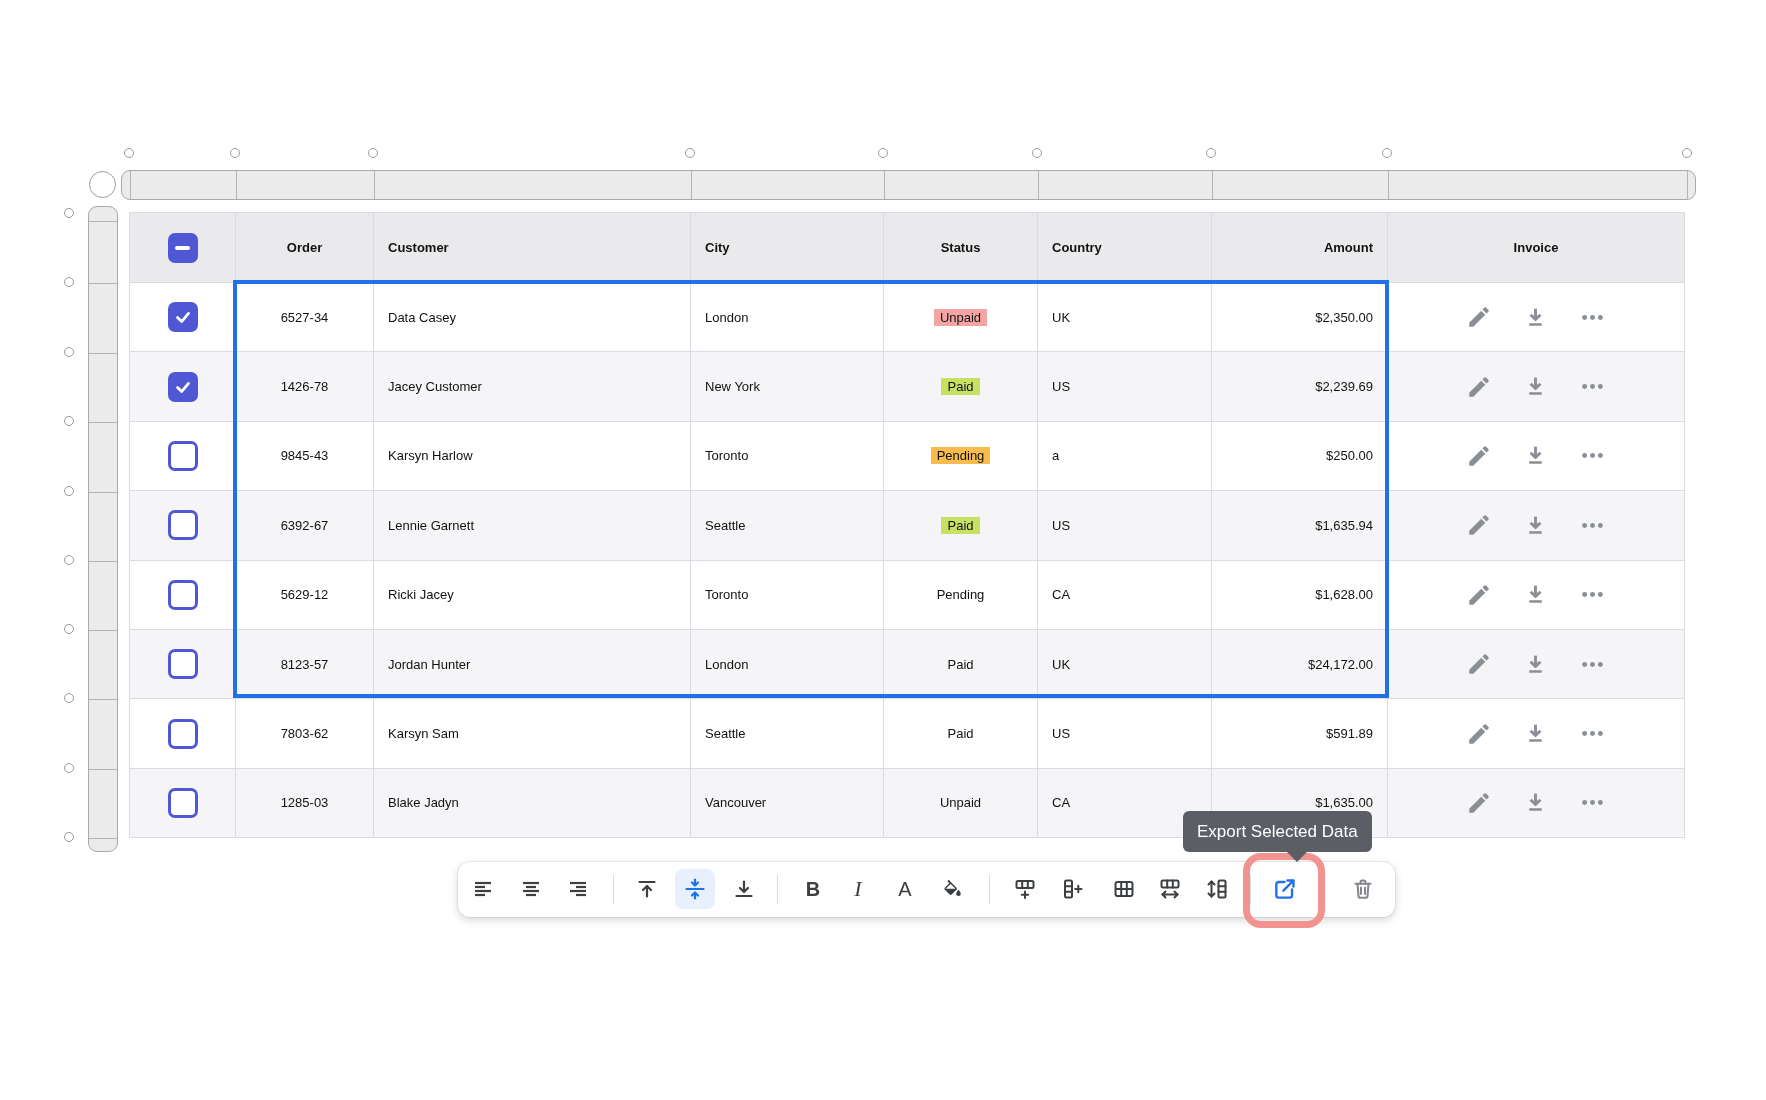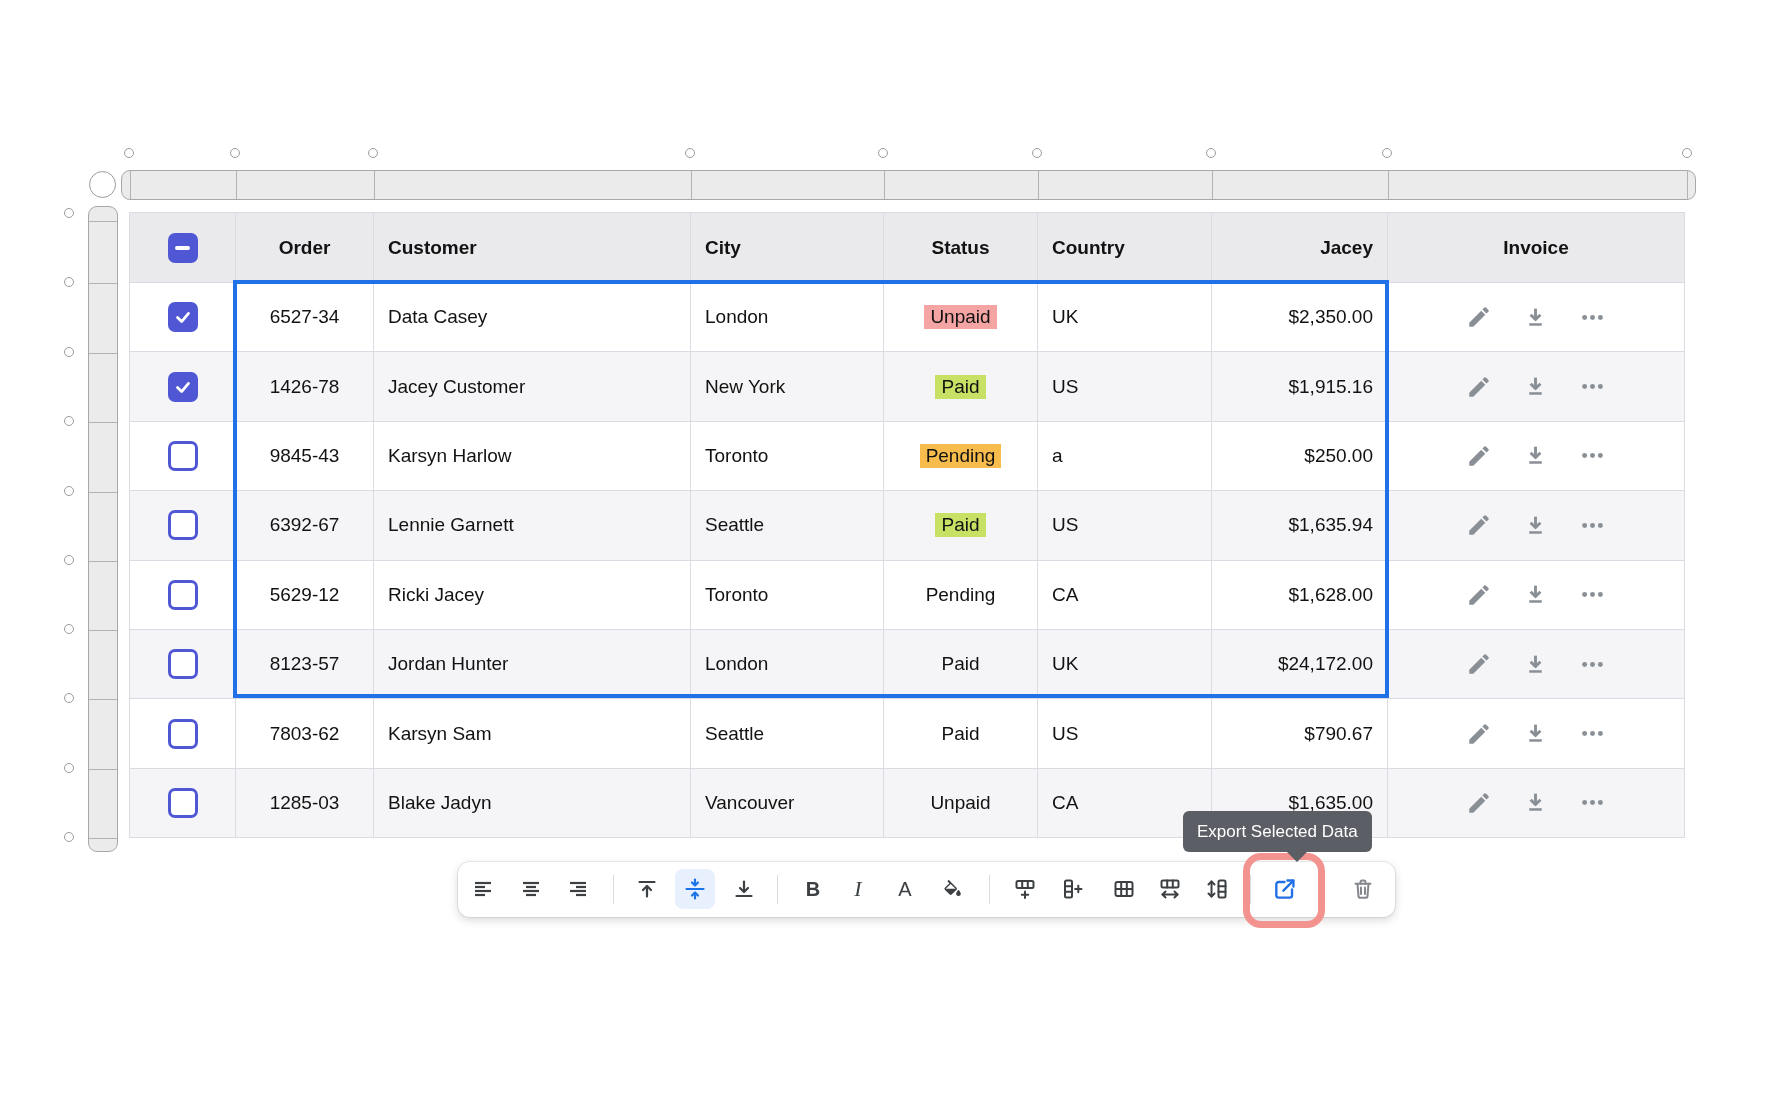--- a/index.html
+++ b/index.html
@@ -26,21 +26,21 @@
   .vbar{position:absolute;left:88px;top:206px;width:30px;height:646px;background:#ebebeb;
         border:1px solid #a8a8a8;border-radius:9px;box-sizing:border-box;overflow:hidden;}
   .vbar .seg{position:absolute;left:0;height:1px;width:100%;background:#b3b3b3;}
   .move-handle{position:absolute;left:89px;top:171px;width:27px;height:27px;border:1.5px solid #9b9b9b;
         border-radius:50%;background:#fff;box-sizing:border-box;}
   .dot{position:absolute;width:10px;height:10px;border:1.5px solid #9b9b9b;border-radius:50%;
        background:#fff;box-sizing:border-box;}
 
   
   table.grid{position:absolute;left:129px;top:212px;border-collapse:collapse;table-layout:fixed;
-             font-size:19px;color:#121212;}
+             font-size:13px;color:#121212;}
   .grid th,.grid td{border:1px solid #d9dde3;padding:0 14px;white-space:nowrap;overflow:hidden;box-sizing:border-box;}
   .grid thead th{background:#eaeaec;font-weight:bold;height:70px;}
   .grid tbody tr{height:69.4px;}
   .grid tbody tr:nth-child(even){background:#f5f5f7;}
   .grid tbody tr:nth-child(odd){background:#ffffff;}
   .a-left{text-align:left;} .a-center{text-align:center;} .a-right{text-align:right;}
   .col-check{padding:0;text-align:center;}
 
   .cb{width:30px;height:30px;border-radius:7px;margin:0 auto;display:flex;align-items:center;justify-content:center;}
   .cb.checked,.cb.indeterminate{background:var(--cb-blue);}
@@ -148,21 +148,21 @@
           <div class="cb indeterminate" id="header-cb">
 
             <span class="minus"></span>
           </div>
         </th>
         <th class="a-center">Order</th>
         <th class="a-left">Customer</th>
         <th class="a-left">City</th>
         <th class="a-center">Status</th>
         <th class="a-left">Country</th>
-        <th class="a-right">Jacey</th>
+        <th class="a-right">Amount</th>
         <th class="a-center">Invoice</th>
       </tr>
     </thead>
     <tbody id="tbody">
         <tr>
           <td class="col-check">
             <div class="cb checked">
               <svg class="check" width="22" height="22" viewBox="0 0 24 24">
                 <polyline points="6,12.5 10.5,17 18,8" fill="none" stroke="#fff" stroke-width="3" stroke-linecap="round" stroke-linejoin="round"></polyline>
               </svg>
@@ -208,21 +208,21 @@
               <svg class="check" width="22" height="22" viewBox="0 0 24 24">
                 <polyline points="6,12.5 10.5,17 18,8" fill="none" stroke="#fff" stroke-width="3" stroke-linecap="round" stroke-linejoin="round"></polyline>
               </svg>
             </div>
           </td>
           <td class="a-center">1426-78</td>
           <td class="a-left">Jacey Customer</td>
           <td class="a-left">New York</td>
           <td class="a-center"><span class="badge badge-green">Paid</span></td>
           <td class="a-left">US</td>
-          <td class="a-right">$1,915.16</td>
+          <td class="a-right">$2,239.69</td>
           <td>
             <div class="inv-actions">
               <span>
                 <svg width="26" height="26" viewBox="0 0 24 24">
                   <path fill="#8a8f96" d="M3 17.25V21h3.75L17.81 9.94l-3.75-3.75L3 17.25zM20.71 7.04a1 1 0 0 0 0-1.41l-2.34-2.34a1 1 0 0 0-1.41 0l-1.83 1.83 3.75 3.75 1.83-1.83z"></path>
                 </svg>
               </span>
               <span>
                 <svg width="25" height="25" viewBox="0 0 24 24">
                   <g stroke="#8a8f96" fill="none" stroke-width="2.8" stroke-linejoin="round">
@@ -398,21 +398,21 @@
         </tr>
         <tr>
           <td class="col-check">
             <div class="cb unchecked"></div>
           </td>
           <td class="a-center">7803-62</td>
           <td class="a-left">Karsyn Sam</td>
           <td class="a-left">Seattle</td>
           <td class="a-center"><span class="badge">Paid</span></td>
           <td class="a-left">US</td>
-          <td class="a-right">$790.67</td>
+          <td class="a-right">$591.89</td>
           <td>
             <div class="inv-actions">
               <span>
                 <svg width="26" height="26" viewBox="0 0 24 24">
                   <path fill="#8a8f96" d="M3 17.25V21h3.75L17.81 9.94l-3.75-3.75L3 17.25zM20.71 7.04a1 1 0 0 0 0-1.41l-2.34-2.34a1 1 0 0 0-1.41 0l-1.83 1.83 3.75 3.75 1.83-1.83z"></path>
                 </svg>
               </span>
               <span>
                 <svg width="25" height="25" viewBox="0 0 24 24">
                   <g stroke="#8a8f96" fill="none" stroke-width="2.8" stroke-linejoin="round">

